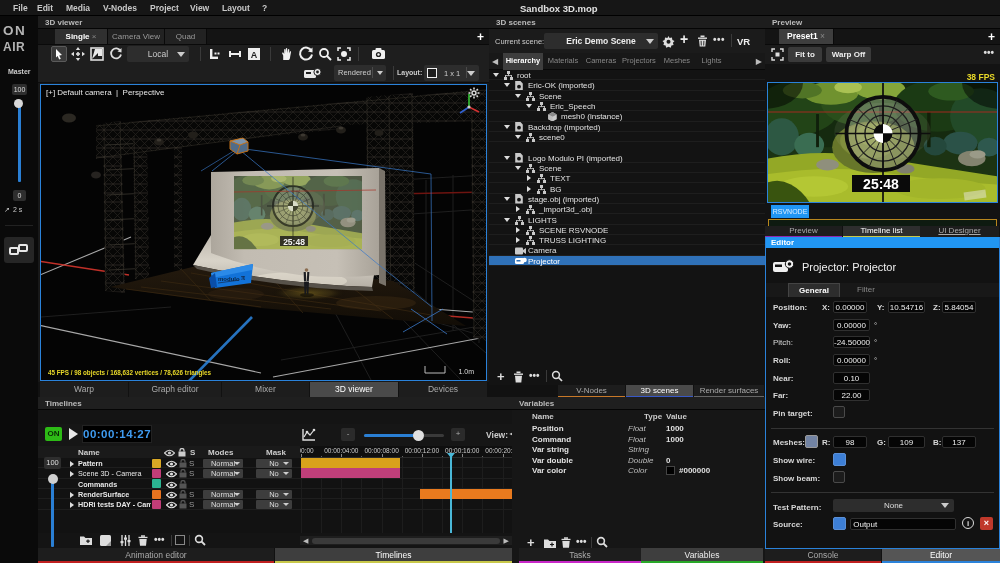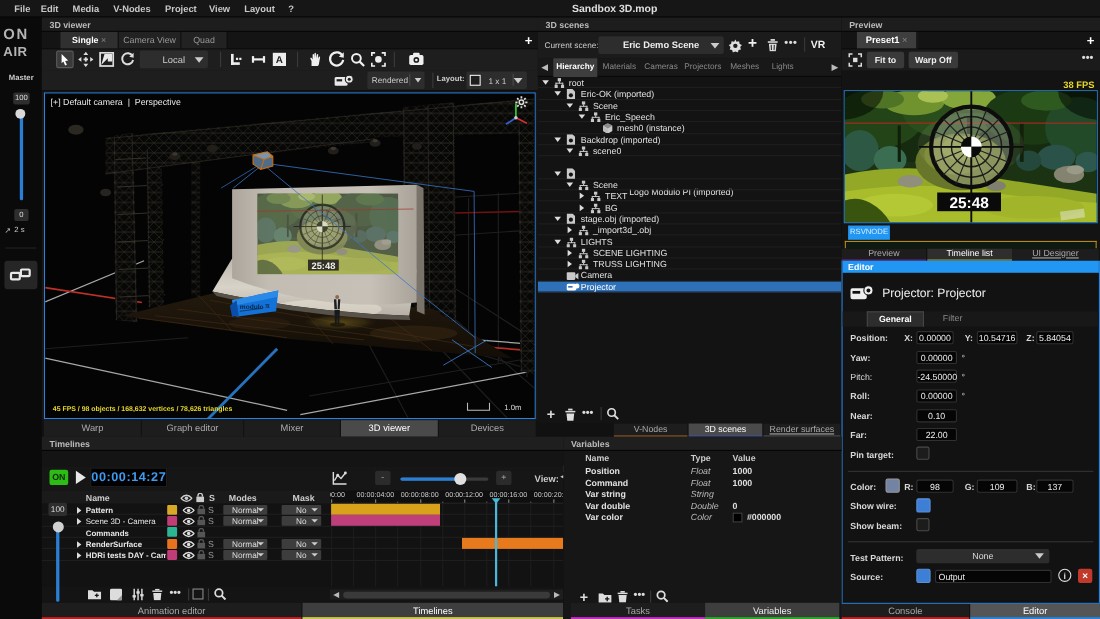--- a/index.html
+++ b/index.html
@@ -562,21 +562,21 @@
             </g>
           </svg>
           <span class="abs" style="left:50px;top:1px;color:#e2e2e2;">scene0</span>
         </div>
     <div class="abs" style="left:0;top:82.6px;width:276px;height:10.3px;border-bottom:1px solid #1e1e1e;">
           <span class="abs" style="left:15px;top:3px;width:0;height:0;border-left:3.5px solid transparent;border-right:3.5px solid transparent;border-top:4.5px solid #ddd;"></span>
           <svg class="abs" style="left:26px;top:0.5px;" width="8" height="9.5" viewBox="0 0 8 10">
             <path d="M0 0 H5.5 L8 2.5 V10 H0 Z" fill="#c9c9c9"></path>
             <circle cx="4" cy="6" r="2" fill="#131313"></circle>
           </svg>
-          <span class="abs" style="left:39px;top:17px;color:#e2e2e2;margin-left:44px;">Logo Modulo PI (imported)</span>
+          <span class="abs" style="left:39px;top:1px;color:#e2e2e2;">Logo Modulo PI (imported)</span>
         </div>
     <div class="abs" style="left:0;top:92.9px;width:276px;height:10.3px;border-bottom:1px solid #1e1e1e;">
           <span class="abs" style="left:26px;top:3px;width:0;height:0;border-left:3.5px solid transparent;border-right:3.5px solid transparent;border-top:4.5px solid #ddd;"></span>
           <svg class="abs" style="left:37px;top:1px;" width="9" height="9" viewBox="0 0 9 9">
             <g fill="#c9c9c9">
               <rect x="3" y="0" width="3" height="3"></rect>
               <rect x="0" y="6" width="3" height="3"></rect>
               <rect x="6" y="6" width="3" height="3"></rect>
               <rect x="4.1" y="2.8" width="0.9" height="2"></rect>
               <rect x="1" y="4.2" width="7" height="0.9"></rect>
@@ -660,21 +660,21 @@
             <g fill="#c9c9c9">
               <rect x="3" y="0" width="3" height="3"></rect>
               <rect x="0" y="6" width="3" height="3"></rect>
               <rect x="6" y="6" width="3" height="3"></rect>
               <rect x="4.1" y="2.8" width="0.9" height="2"></rect>
               <rect x="1" y="4.2" width="7" height="0.9"></rect>
               <rect x="1" y="4.2" width="0.9" height="2"></rect>
               <rect x="7.1" y="4.2" width="0.9" height="2"></rect>
             </g>
           </svg>
-          <span class="abs" style="left:50px;top:1px;color:#e2e2e2;">SCENE LIGHTING</span>
+          <span class="abs" style="left:50px;top:1px;color:#e2e2e2;">SCENE RSVNODE</span>
         </div>
     <div class="abs" style="left:0;top:165.1px;width:276px;height:10.3px;border-bottom:1px solid #1e1e1e;">
           <span class="abs" style="left:27px;top:2px;width:0;height:0;border-top:3.5px solid transparent;border-bottom:3.5px solid transparent;border-left:4.5px solid #ddd;"></span>
           <svg class="abs" style="left:37px;top:1px;" width="9" height="9" viewBox="0 0 9 9">
             <g fill="#c9c9c9">
               <rect x="3" y="0" width="3" height="3"></rect>
               <rect x="0" y="6" width="3" height="3"></rect>
               <rect x="6" y="6" width="3" height="3"></rect>
               <rect x="4.1" y="2.8" width="0.9" height="2"></rect>
               <rect x="1" y="4.2" width="7" height="0.9"></rect>
@@ -715,21 +715,21 @@
     <svg class="abs" style="left:62px;top:1px;" width="12" height="12" viewBox="0 0 12 12">
           <circle cx="5" cy="5" r="3.4" fill="none" stroke="#ddd" stroke-width="1.5"></circle>
           <line x1="7.5" y1="7.5" x2="11" y2="11" stroke="#ddd" stroke-width="1.7"></line>
         </svg>
   </div>
 
   <div class="abs" style="left:0;top:369px;width:276px;height:12px;background:#111;">
     <div class="btab" style="left:1px;width:67px;height:12px;font-size:8px;line-height:11px;margin-top:36px;">Media list<div class="ul" style="background:#c8c84a;height:1.5px;"></div></div>
     <div class="btab" style="left:69px;width:67px;height:12px;font-size:8px;line-height:11px;">V-Nodes<div class="ul" style="background:#c87828;height:1.5px;"></div></div>
     <div class="btab on" style="left:137px;width:67px;height:12px;font-size:8px;line-height:11px;">3D scenes<div class="ul" style="background:#3858c8;height:1.5px;"></div></div>
-    <div class="btab" style="left:205px;width:70px;height:12px;font-size:8px;line-height:11px;text-decoration:underline;">Render surfaces<div class="ul" style="background:#666;height:1.5px;"></div></div>
+    <div class="btab" style="left:205px;width:70px;height:12px;font-size:8px;line-height:11px;">Render surfaces<div class="ul" style="background:#666;height:1.5px;"></div></div>
   </div>
 </div>
 <div id="preview" class="abs" style="left:765px;top:16px;width:235px;height:221px;background:#131313;">
   <div class="ptitle">Preview</div>
   <div class="tabrow" style="left:0;top:13px;width:235px;height:16px;border-bottom:1px solid #0a0a0a;">
     <div class="tab on" style="left:14px;width:55px;line-height:15px;">Preset1 <span style="color:#888;font-weight:normal;">×</span></div>
     <div class="abs" style="right:5px;top:1px;color:#fff;font-size:12px;font-weight:bold;">+</div>
   </div>
 
   <div class="abs" style="left:0;top:29px;width:235px;height:19px;background:#1b1b1b;">
@@ -806,21 +806,21 @@
     <div class="abs" style="left:7px;top:58.5px;font-weight:bold;color:#d8d8d8;">Roll:</div>
     <div class="abs" style="left:67px;top:56.5px;width:37px;height:12px;background:#050505;border:1px solid #303030;border-radius:2px;color:#eee;text-align:center;line-height:11px;">0.00000</div>
     <div class="abs" style="left:108px;top:58.5px;color:#d8d8d8;">°</div>
     <div class="abs" style="left:7px;top:76.5px;font-weight:bold;color:#d8d8d8;">Near:</div>
     <div class="abs" style="left:67px;top:74.5px;width:37px;height:12px;background:#050505;border:1px solid #303030;border-radius:2px;color:#eee;text-align:center;line-height:11px;">0.10</div>
     <div class="abs" style="left:7px;top:94px;font-weight:bold;color:#d8d8d8;">Far:</div>
     <div class="abs" style="left:67px;top:92px;width:37px;height:12px;background:#050505;border:1px solid #303030;border-radius:2px;color:#eee;text-align:center;line-height:11px;">22.00</div>
     <div class="abs" style="left:7px;top:111.5px;font-weight:bold;color:#d8d8d8;">Pin target:</div>
     <div class="abs" style="left:67px;top:109px;width:12px;height:12px;background:#1c1c1c;border:1px solid #4a4a4a;border-radius:2px;"></div>
     <div class="abs" style="left:5px;top:131px;width:223px;height:1px;background:#333;"></div>
-    <div class="abs" style="left:7px;top:141px;font-weight:bold;color:#d8d8d8;">Color:</div>
+    <div class="abs" style="left:7px;top:141px;font-weight:bold;color:#d8d8d8;">Meshes:</div>
     <div class="abs" style="left:39px;top:138px;width:13px;height:13px;background:#7283a3;border:1px solid #999;border-radius:2px;"></div>
     <div class="abs" style="left:56px;top:141px;font-weight:bold;color:#d8d8d8;">R:</div>
     <div class="abs" style="left:67px;top:139px;width:34px;height:12px;background:#050505;border:1px solid #303030;border-radius:2px;color:#eee;text-align:center;line-height:11px;">98</div>
     <div class="abs" style="left:111px;top:141px;font-weight:bold;color:#d8d8d8;">G:</div>
     <div class="abs" style="left:122px;top:139px;width:37px;height:12px;background:#050505;border:1px solid #303030;border-radius:2px;color:#eee;text-align:center;line-height:11px;">109</div>
     <div class="abs" style="left:167px;top:141px;font-weight:bold;color:#d8d8d8;">B:</div>
     <div class="abs" style="left:176px;top:139px;width:34px;height:12px;background:#050505;border:1px solid #303030;border-radius:2px;color:#eee;text-align:center;line-height:11px;">137</div>
     <div class="abs" style="left:7px;top:159px;font-weight:bold;color:#d8d8d8;">Show wire:</div>
     <div class="abs" style="left:67px;top:156px;width:13px;height:13px;background:#3d7fd6;border:1px solid #5a8fd6;border-radius:2px;"></div>
     <div class="abs" style="left:7px;top:176.5px;font-weight:bold;color:#d8d8d8;">Show beam:</div>
@@ -1041,21 +1041,21 @@
   </div>
 
   <div class="abs" style="left:0;top:151px;width:474px;height:15px;background:#111;">
     <div class="btab" style="left:0px;width:236px;height:15px;line-height:14px;">Animation editor<div class="ul" style="background:#c02020;"></div></div>
     <div class="btab on" style="left:237px;width:237px;height:15px;line-height:14px;background:#3e3e3e;">Timelines<div class="ul" style="background:#c8c84a;"></div></div>
   </div>
 </div>
 <div id="vars" class="abs" style="left:512px;top:397px;width:253px;height:166px;background:#161616;">
   <div class="ptitle" style="background:#1f1f1f;">Variables</div>
   <div class="abs" style="left:20px;top:15px;font-size:8px;font-weight:bold;color:#ccc;">Name</div>
-  <div class="abs" style="left:116px;top:15px;font-size:8px;font-weight:bold;color:#ccc;text-align:right;">Type</div>
+  <div class="abs" style="left:132px;top:15px;font-size:8px;font-weight:bold;color:#ccc;text-align:right;">Type</div>
   <div class="abs" style="left:154px;top:15px;font-size:8px;font-weight:bold;color:#ccc;">Value</div>
   <div class="abs" style="left:20px;top:27px;font-size:8px;font-weight:bold;color:#e0e0e0;">Position</div>
   <div class="abs" style="left:116px;top:27px;font-size:8px;font-style:italic;color:#bbb;">Float</div>
   <div class="abs" style="left:154px;top:27px;font-size:8px;font-weight:bold;color:#e0e0e0;">1000</div>
   <div class="abs" style="left:20px;top:37.5px;font-size:8px;font-weight:bold;color:#e0e0e0;">Command</div>
   <div class="abs" style="left:116px;top:37.5px;font-size:8px;font-style:italic;color:#bbb;">Float</div>
   <div class="abs" style="left:154px;top:37.5px;font-size:8px;font-weight:bold;color:#e0e0e0;">1000</div>
   <div class="abs" style="left:20px;top:48.0px;font-size:8px;font-weight:bold;color:#e0e0e0;">Var string</div>
   <div class="abs" style="left:116px;top:48.0px;font-size:8px;font-style:italic;color:#bbb;">String</div>
   <div class="abs" style="left:20px;top:58.5px;font-size:8px;font-weight:bold;color:#e0e0e0;">Var double</div>

